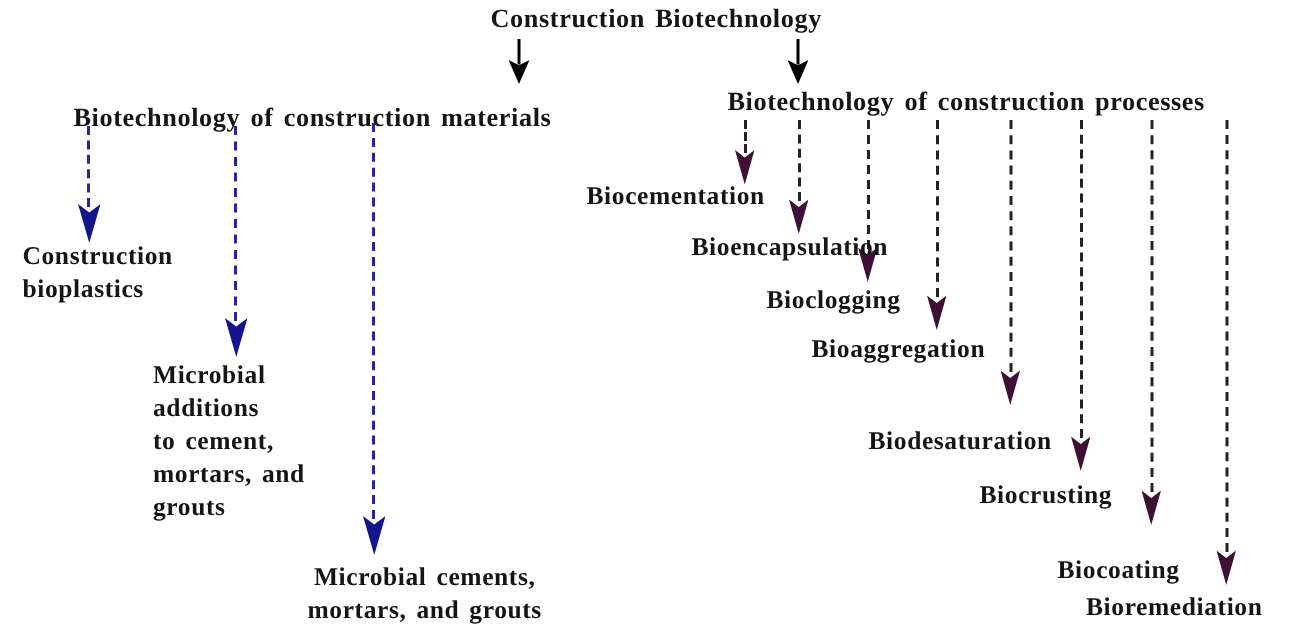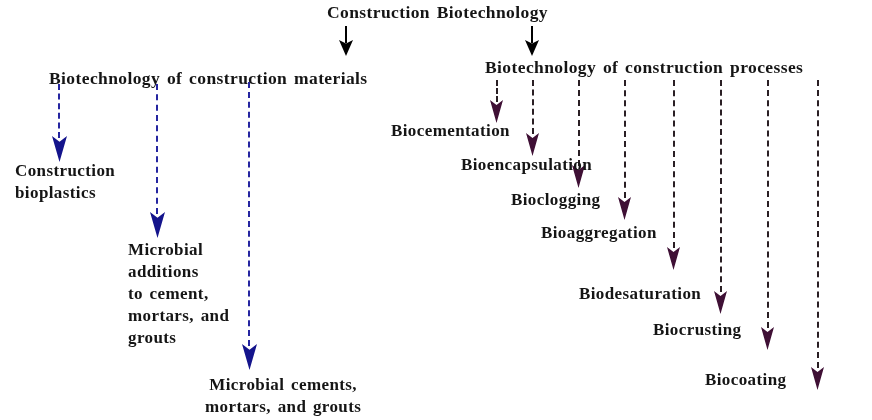--- a/index.html
+++ b/index.html
@@ -74,21 +74,21 @@
     <div class="dash blue" style="left:156px;top:84px;height:130px;"></div>
     <div class="head navy" style="left:150px;top:212px;"></div>
   </div>
   <div>
     <div class="dash blue" style="left:248px;top:82px;height:264px;"></div>
     <div class="head navy" style="left:242px;top:344px;"></div>
   </div>
 
   <div class="node" style="left:15px;top:160px;">Construction
 bioplastics</div>
-  <div class="node" style="left:128px;top:239px;">Microbial
+  <div class="node" style="left:102px;top:239px;">Microbial
 additions
 to cement,
 mortars, and
 grouts</div>
   <div class="node" style="left:205px;top:374px;text-align:center;">Microbial cements,
 mortars, and grouts</div>
 
   <div>
     <div class="dash dark" style="left:496px;top:80px;height:22px;"></div>
     <div class="head plum" style="left:490px;top:100px;"></div>
@@ -122,14 +122,15 @@
     <div class="head plum" style="left:811px;top:367px;"></div>
   </div>
 
   <div class="node" style="left:391px;top:120px;">Biocementation</div>
   <div class="node" style="left:421px;top:154px;margin-left:40px;">Bioencapsulation</div>
   <div class="node" style="left:511px;top:189px;">Bioclogging</div>
   <div class="node" style="left:529px;top:222px;margin-left:12px;">Bioaggregation</div>
   <div class="node" style="left:579px;top:271px;margin-top:12px;">Biodesaturation</div>
   <div class="node" style="left:653px;top:319px;">Biocrusting</div>
   <div class="node" style="left:705px;top:354px;margin-top:15px;">Biocoating</div>
+  <div class="node" style="left:724px;top:394px;">Bioremediation</div>
 
 </div>
 
 </body></html>

